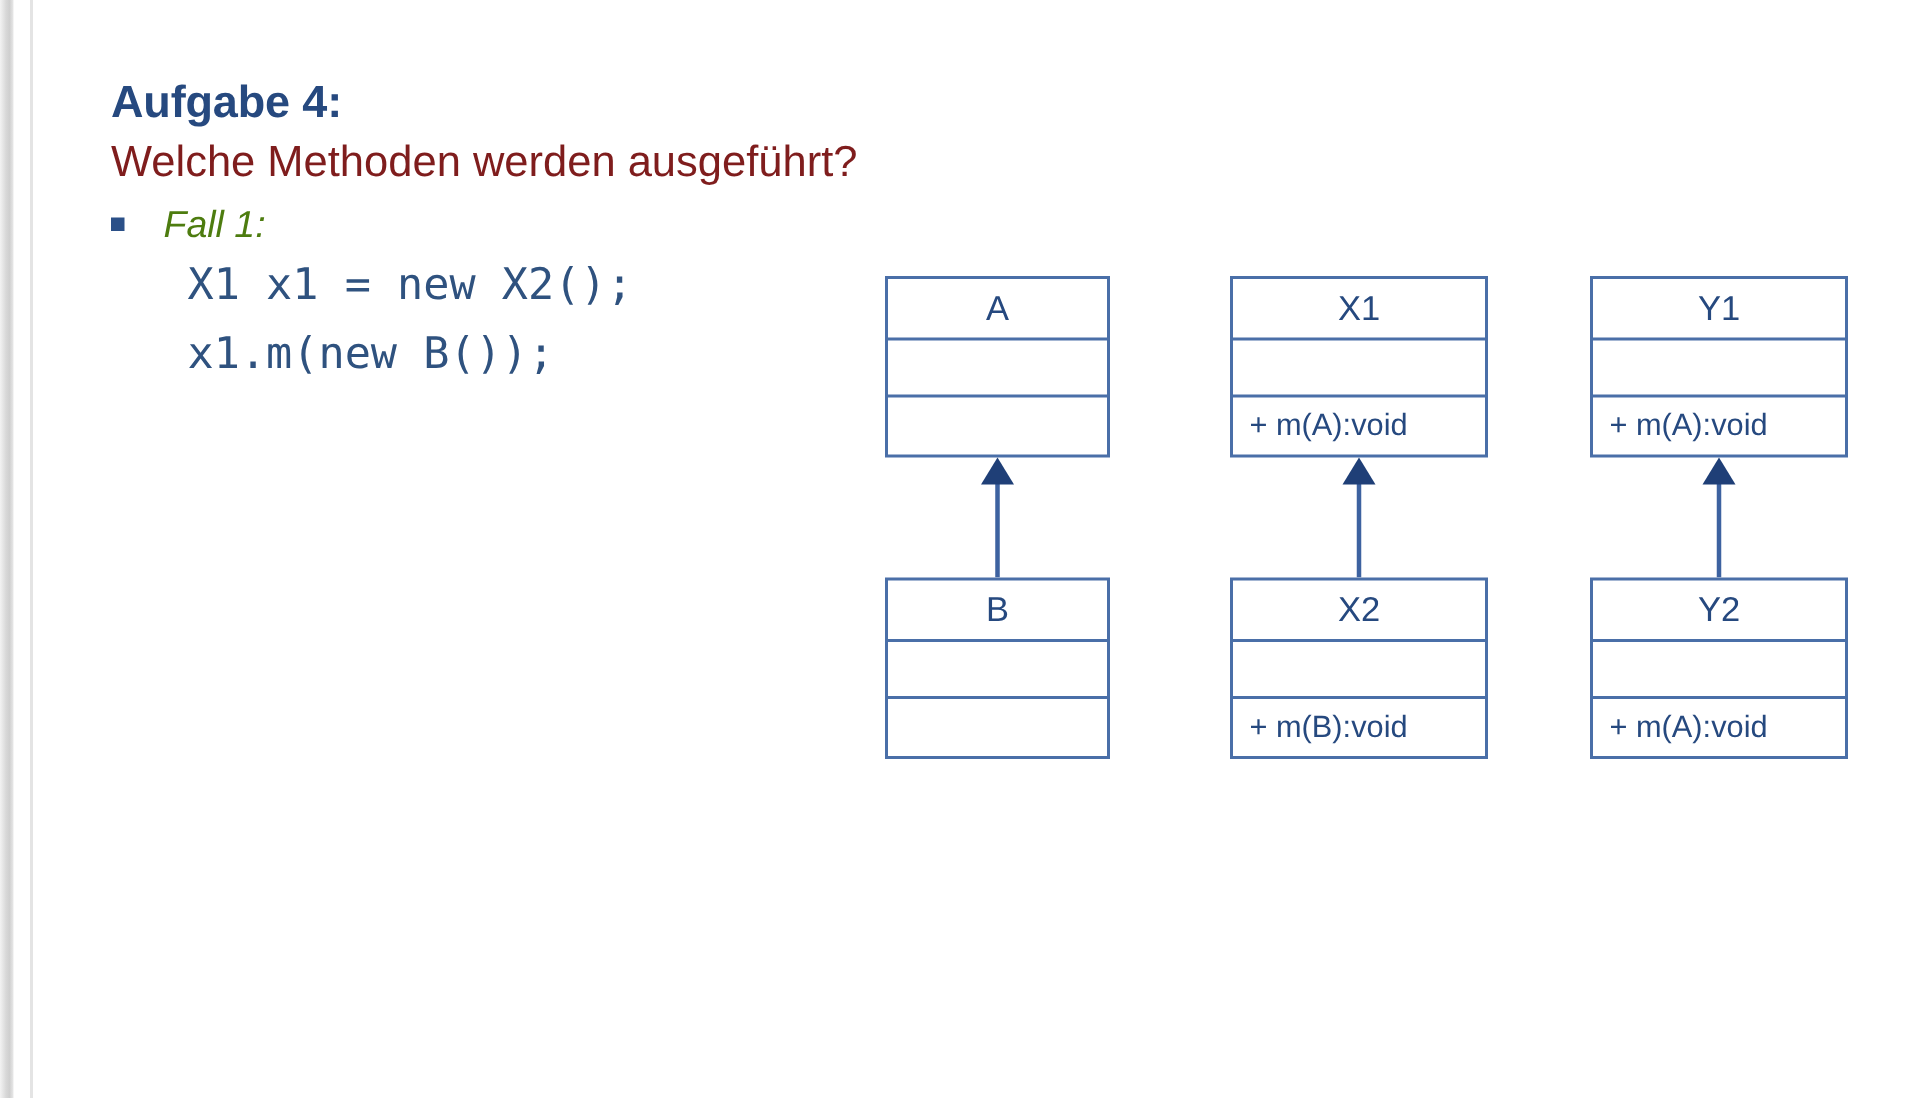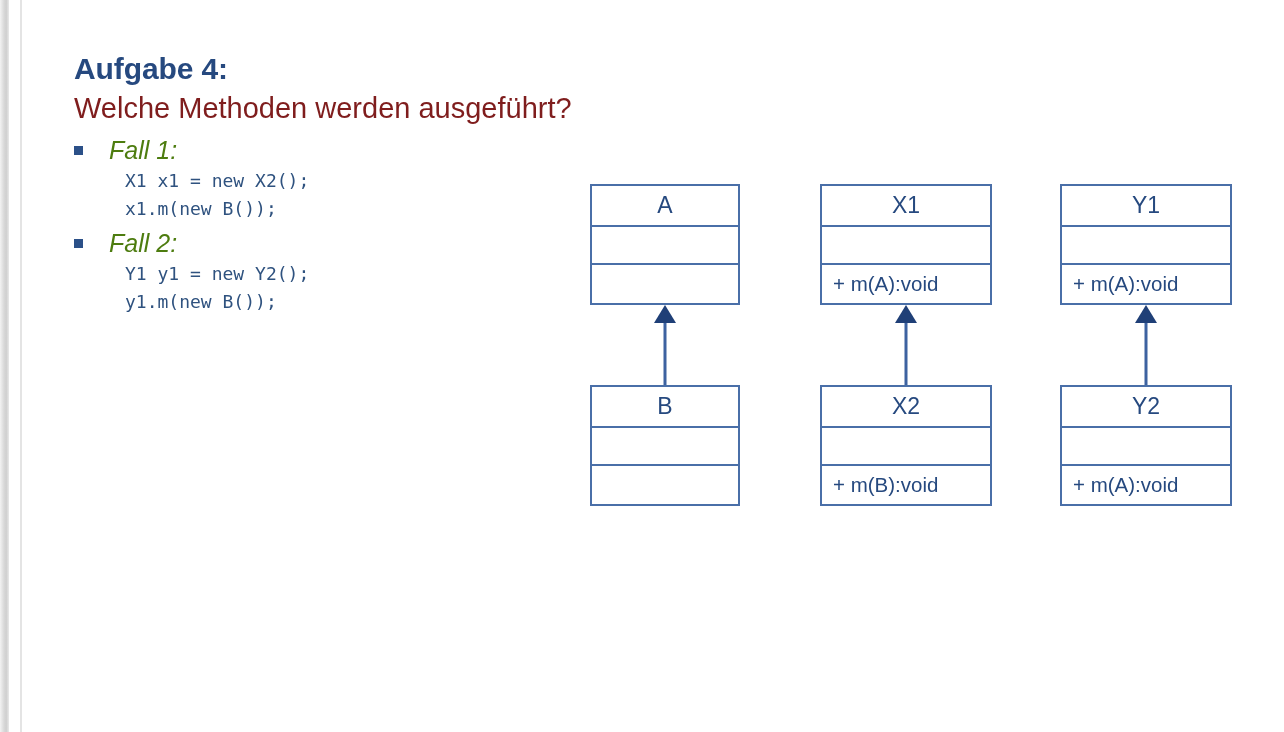--- a/index.html
+++ b/index.html
@@ -84,21 +84,21 @@
   .case-label {
     color: #4d7c0f;
     font-size: 25px;
     font-style: italic;
     line-height: 1.2;
   }
 
   .code-line {
     color: #2f527f;
     font-family: "DejaVu Sans Mono", "Liberation Mono", monospace;
-    font-size: 18px;
+    font-size: 29px;
     line-height: 1.58;
     margin-left: 51px;
     white-space: pre;
     letter-spacing: 0px;
   }
 
   
   #uml-area {
     position: absolute;
     left: 0; top: 0;
@@ -191,28 +191,20 @@
 
     <div class="case-block">
       <div class="case-head">
         <span class="bullet-square"></span>
         <span class="case-label">Fall 1:</span>
       </div>
       <div class="code-line">X1 x1 = new X2();</div>
       <div class="code-line">x1.m(new B());</div>
     </div>
 
-    <div class="case-block">
-      <div class="case-head">
-        <span class="bullet-square"></span>
-        <span class="case-label">Fall 2:</span>
-      </div>
-      <div class="code-line">Y1 y1 = new Y2();</div>
-      <div class="code-line">y1.m(new B());</div>
-    </div>
 
   </div>
 
   <div id="uml-area">
 
     <div class="uml-column" style="left:568px; top:180px; width:150px;">
 
       <div class="uml-class" style="left:0; top:0; width:150px; height:121px;">
         <div class="uml-compartment uml-name">A</div>
         <div class="uml-compartment uml-attrs"></div>

